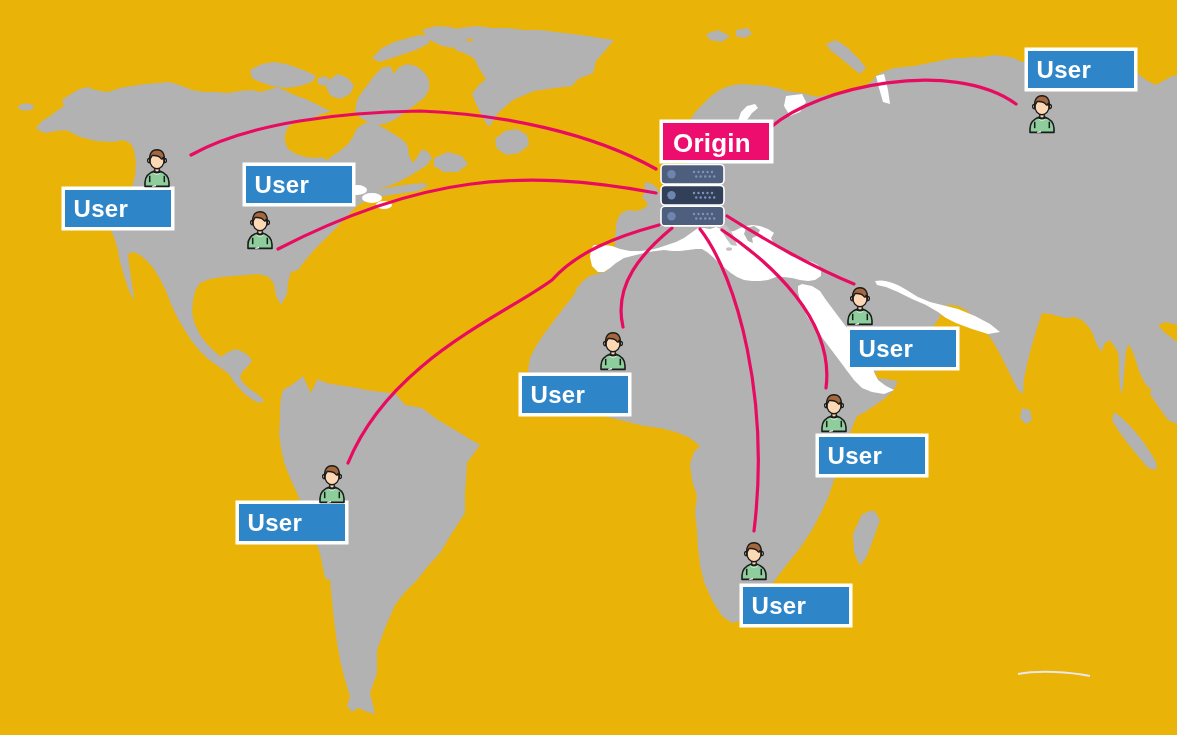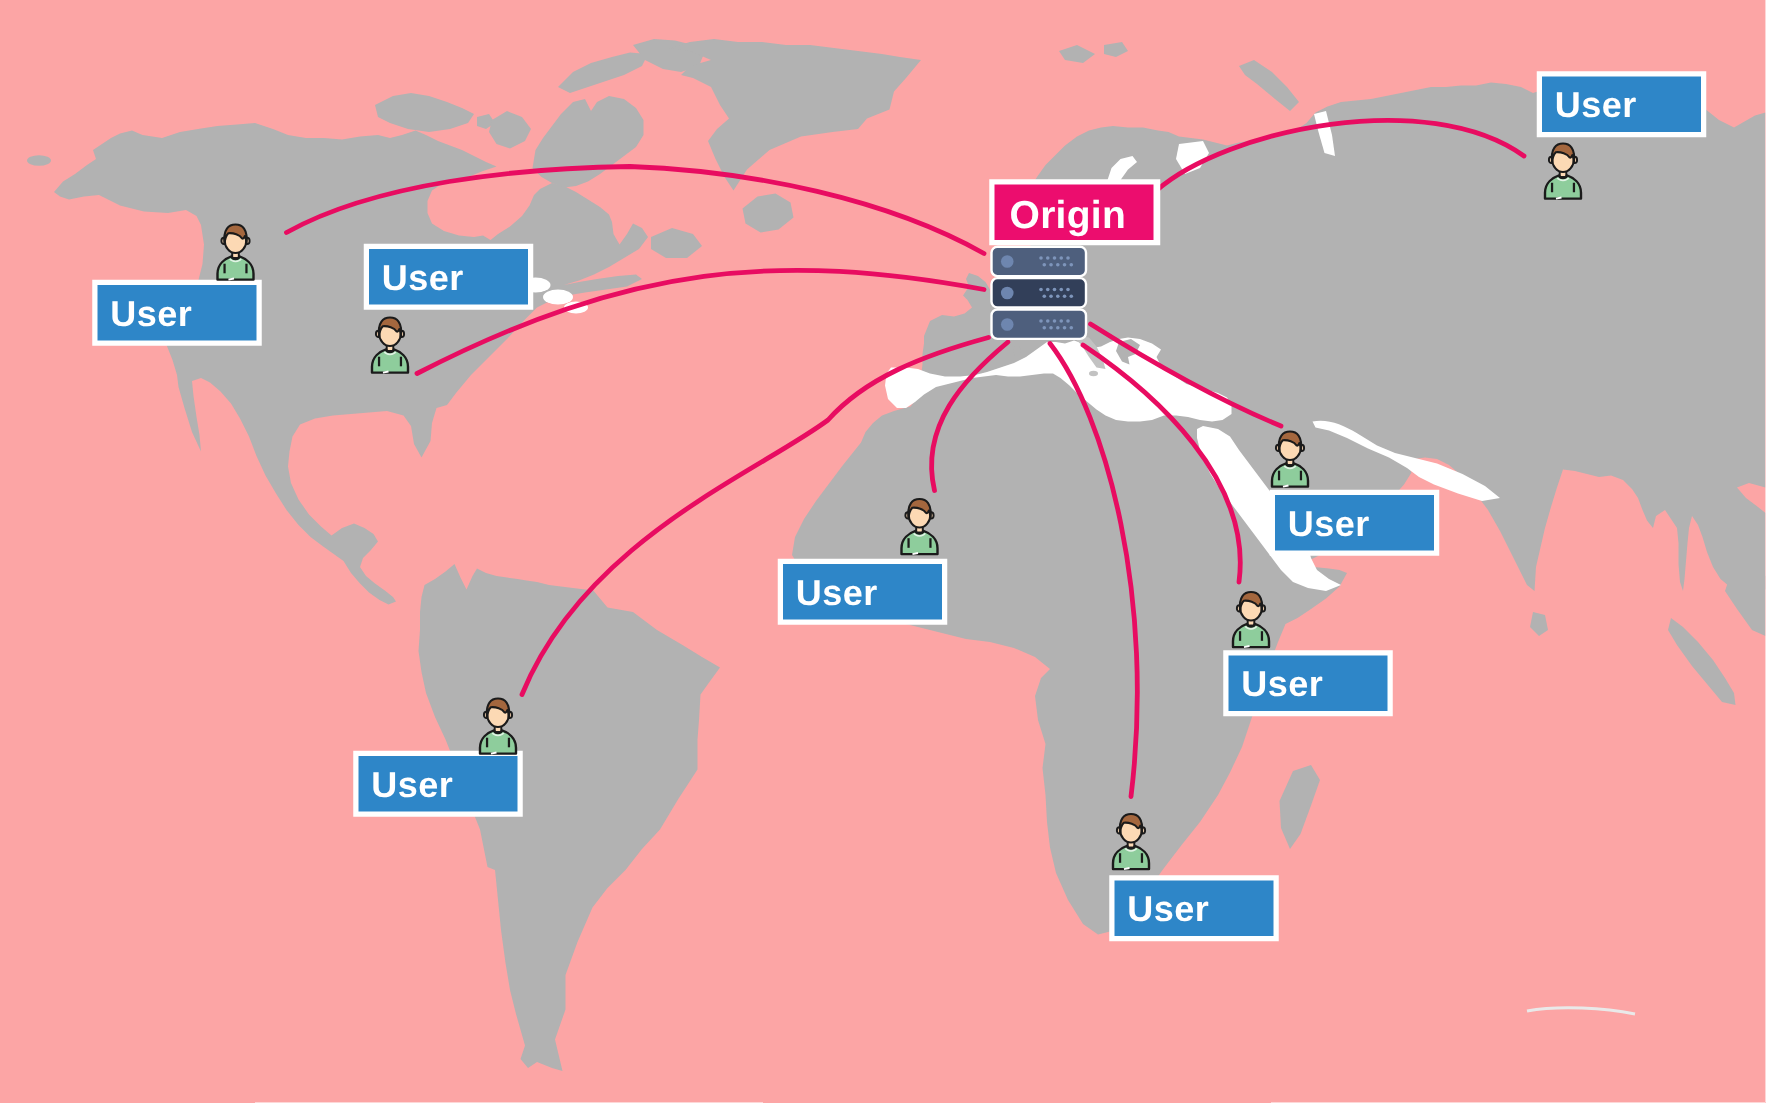--- a/index.html
+++ b/index.html
@@ -1,16 +1,16 @@
 <!DOCTYPE html>
 <html><head>
 <meta charset="utf-8">
 <style>
   html,body{margin:0;padding:0;background:#ffffff;}
-  .wrap{position:relative;width:1177px;height:735px;overflow:hidden;background:#fca5a5;}
+  .wrap{position:relative;width:1177px;height:735px;overflow:hidden;background:#eab308;}
   svg{display:block;}
   text{font-family:"Liberation Sans", sans-serif;}
 </style>
 </head>
 <body>
 <div class="wrap">
 <svg width="1177" height="735" viewBox="0 0 1177 735">
 <defs>
   <g id="person">
 

